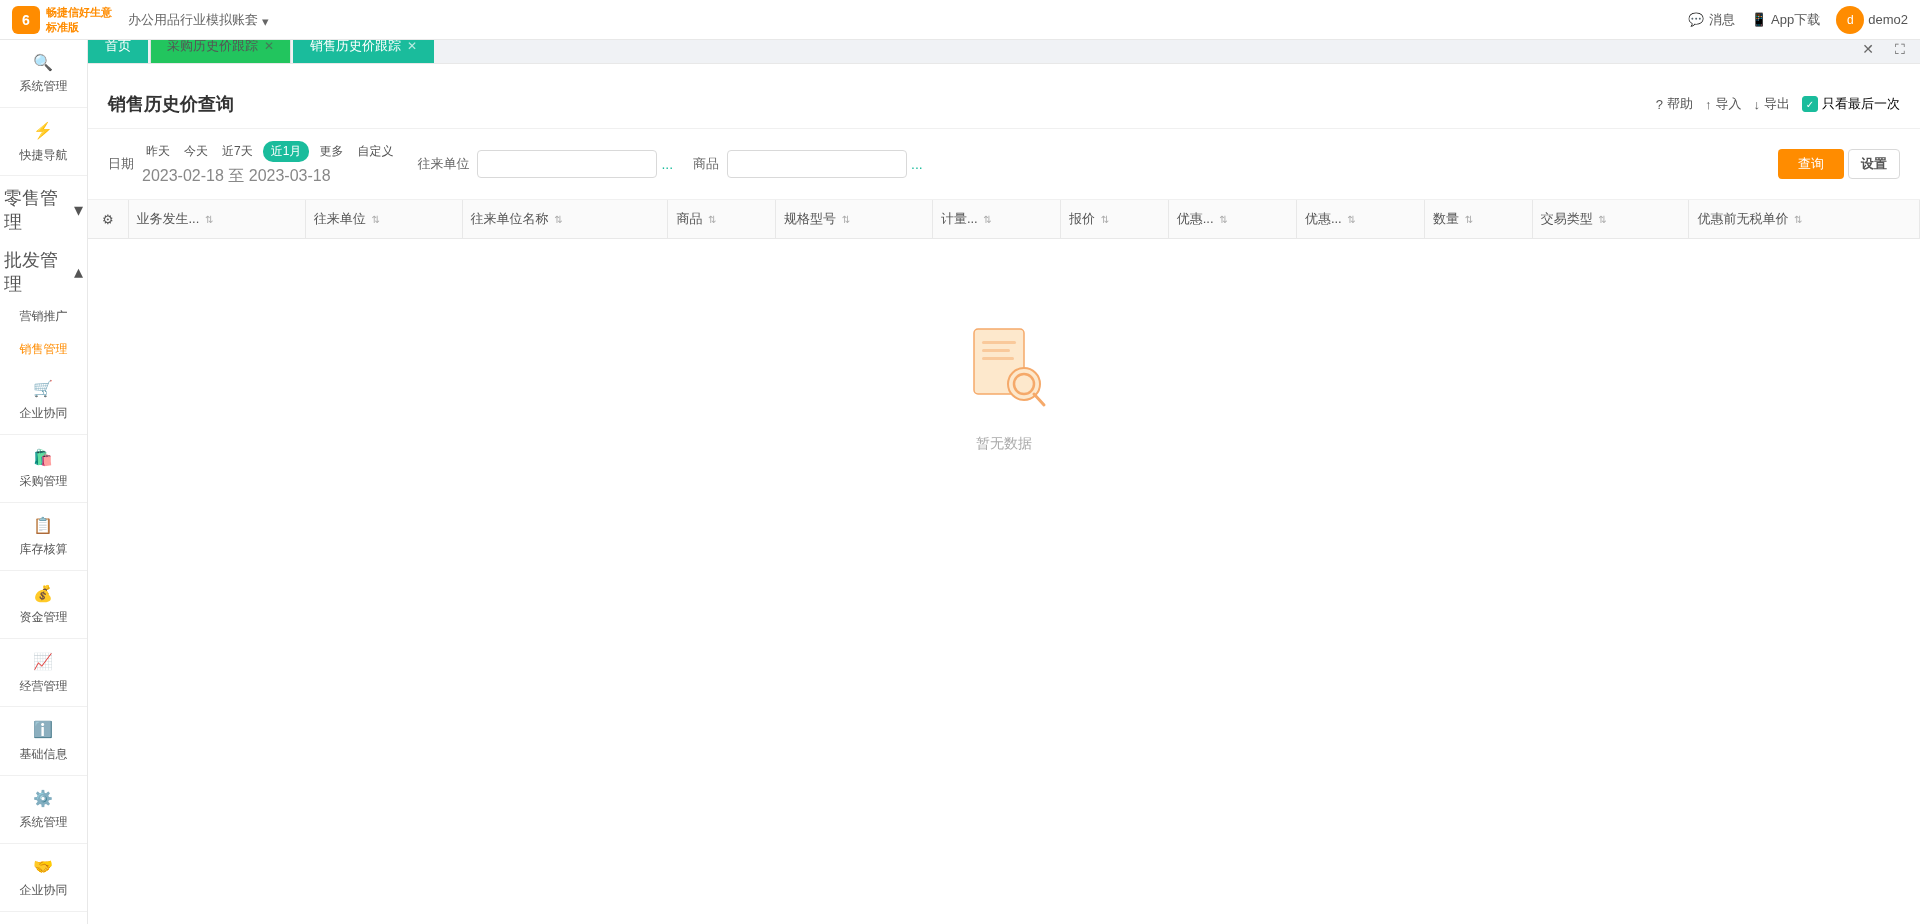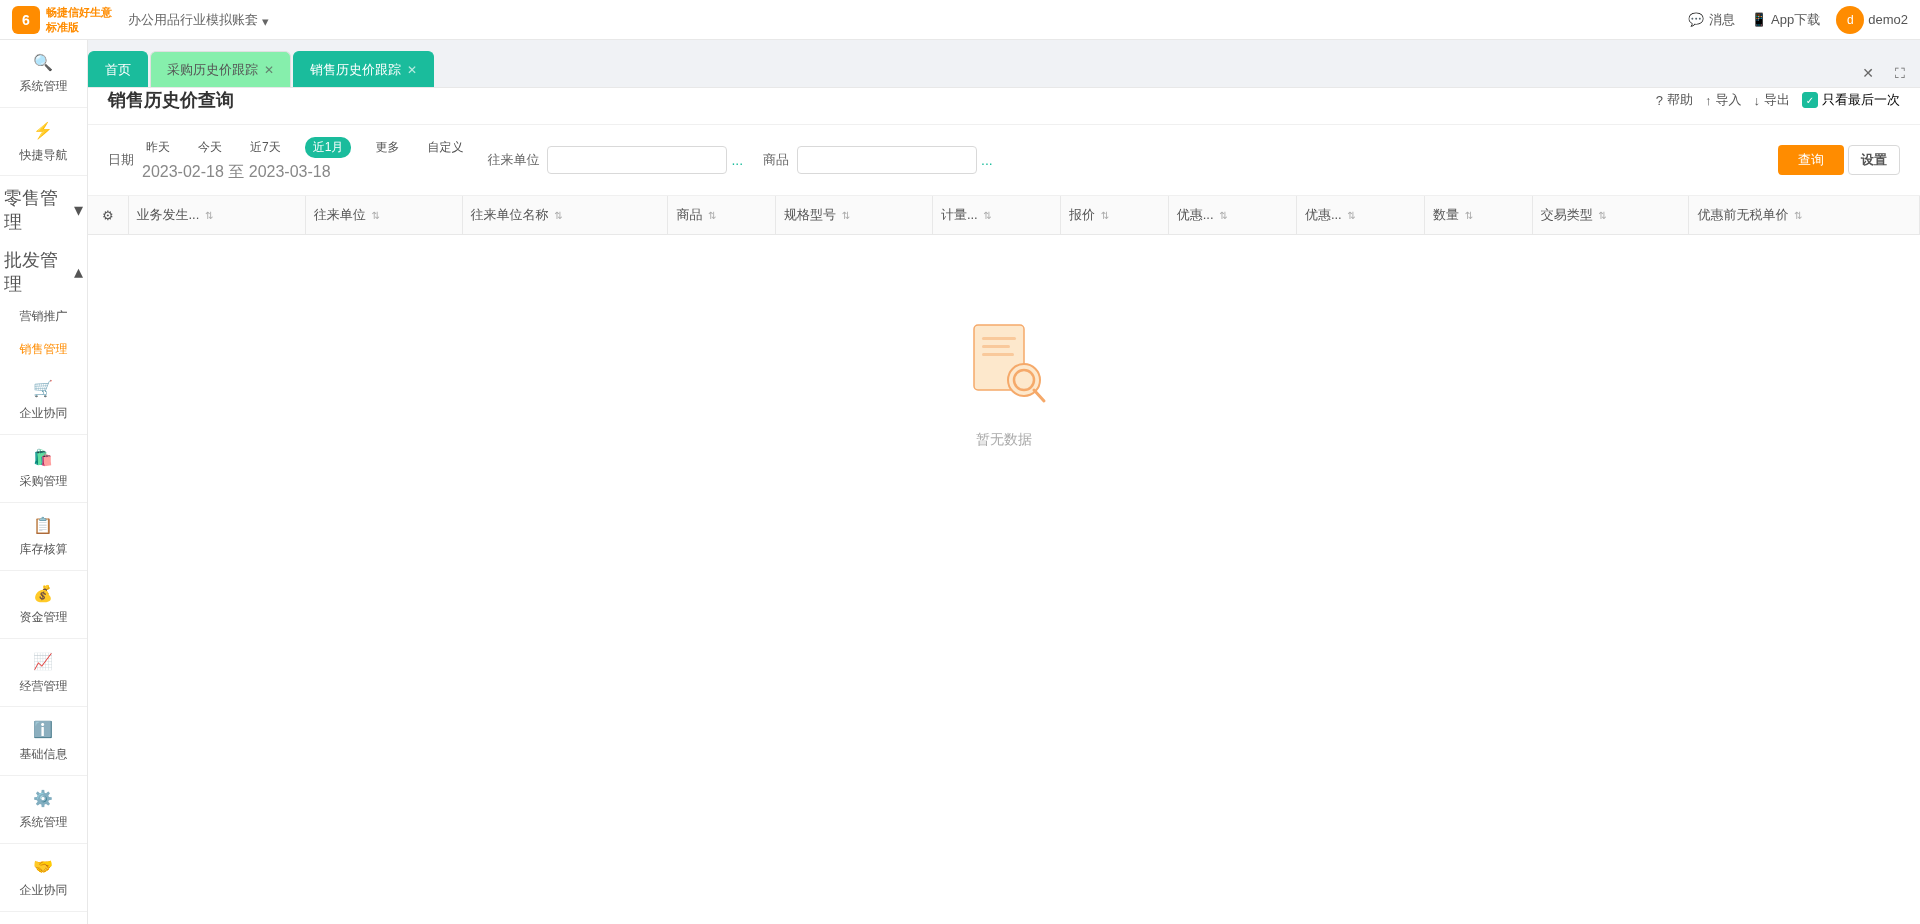--- a/index.html
+++ b/index.html
@@ -137,38 +137,38 @@
     .content-area {
       flex: 1;
       display: flex;
       flex-direction: column;
       overflow: hidden;
       background: #f0f2f5;
     }
 
     
     .tab-bar {
-      height: 48px;
+      height: 24px;
       background: #f0f2f5;
       display: flex;
       align-items: flex-end;
       padding: 0 0 0 0;
       flex-shrink: 0;
       border-bottom: 1px solid #e8e8e8;
     }
     .tab-item {
       height: 36px;
       padding: 0 16px;
       display: flex;
       align-items: center;
       gap: 6px;
       cursor: pointer;
       font-size: 13px;
       color: #555;
-      background: #86efac;
+      background: #22c55e;
       border-radius: 6px 6px 0 0;
       margin-right: 2px;
       border: 1px solid #e0e0e0;
       border-bottom: none;
     }
     .tab-item.active {
       background: #1abc9c;
       color: white;
       border-color: #1abc9c;
     }
@@ -211,21 +211,21 @@
     }
     .page-inner {
       padding: 0;
     }
 
     
     .page-header {
       display: flex;
       align-items: center;
       justify-content: space-between;
-      padding: 0 20px 12px;
+      padding: 28px 20px 12px;
       border-bottom: 1px solid #f0f0f0;
     }
     .page-title {
       font-size: 18px;
       font-weight: bold;
       color: #333;
     }
     .page-header-actions {
       display: flex;
       align-items: center;
@@ -281,21 +281,21 @@
       white-space: nowrap;
     }
     .date-filters {
       display: flex;
       flex-direction: column;
       gap: 4px;
     }
     .date-options {
       display: flex;
       align-items: flex-end;
-      gap: 20px;
+      gap: 6px;
     }
     .date-option {
       font-size: 12px;
       color: #555;
       cursor: pointer;
       padding: 2px 4px;
     }
     .date-option.active {
       background: #1abc9c;
       color: white;

